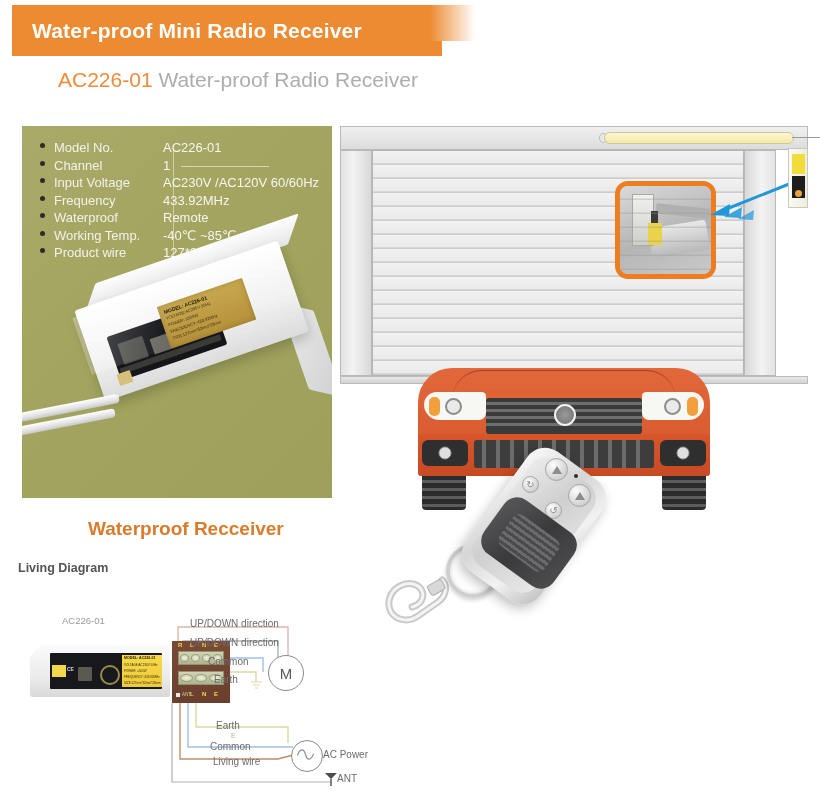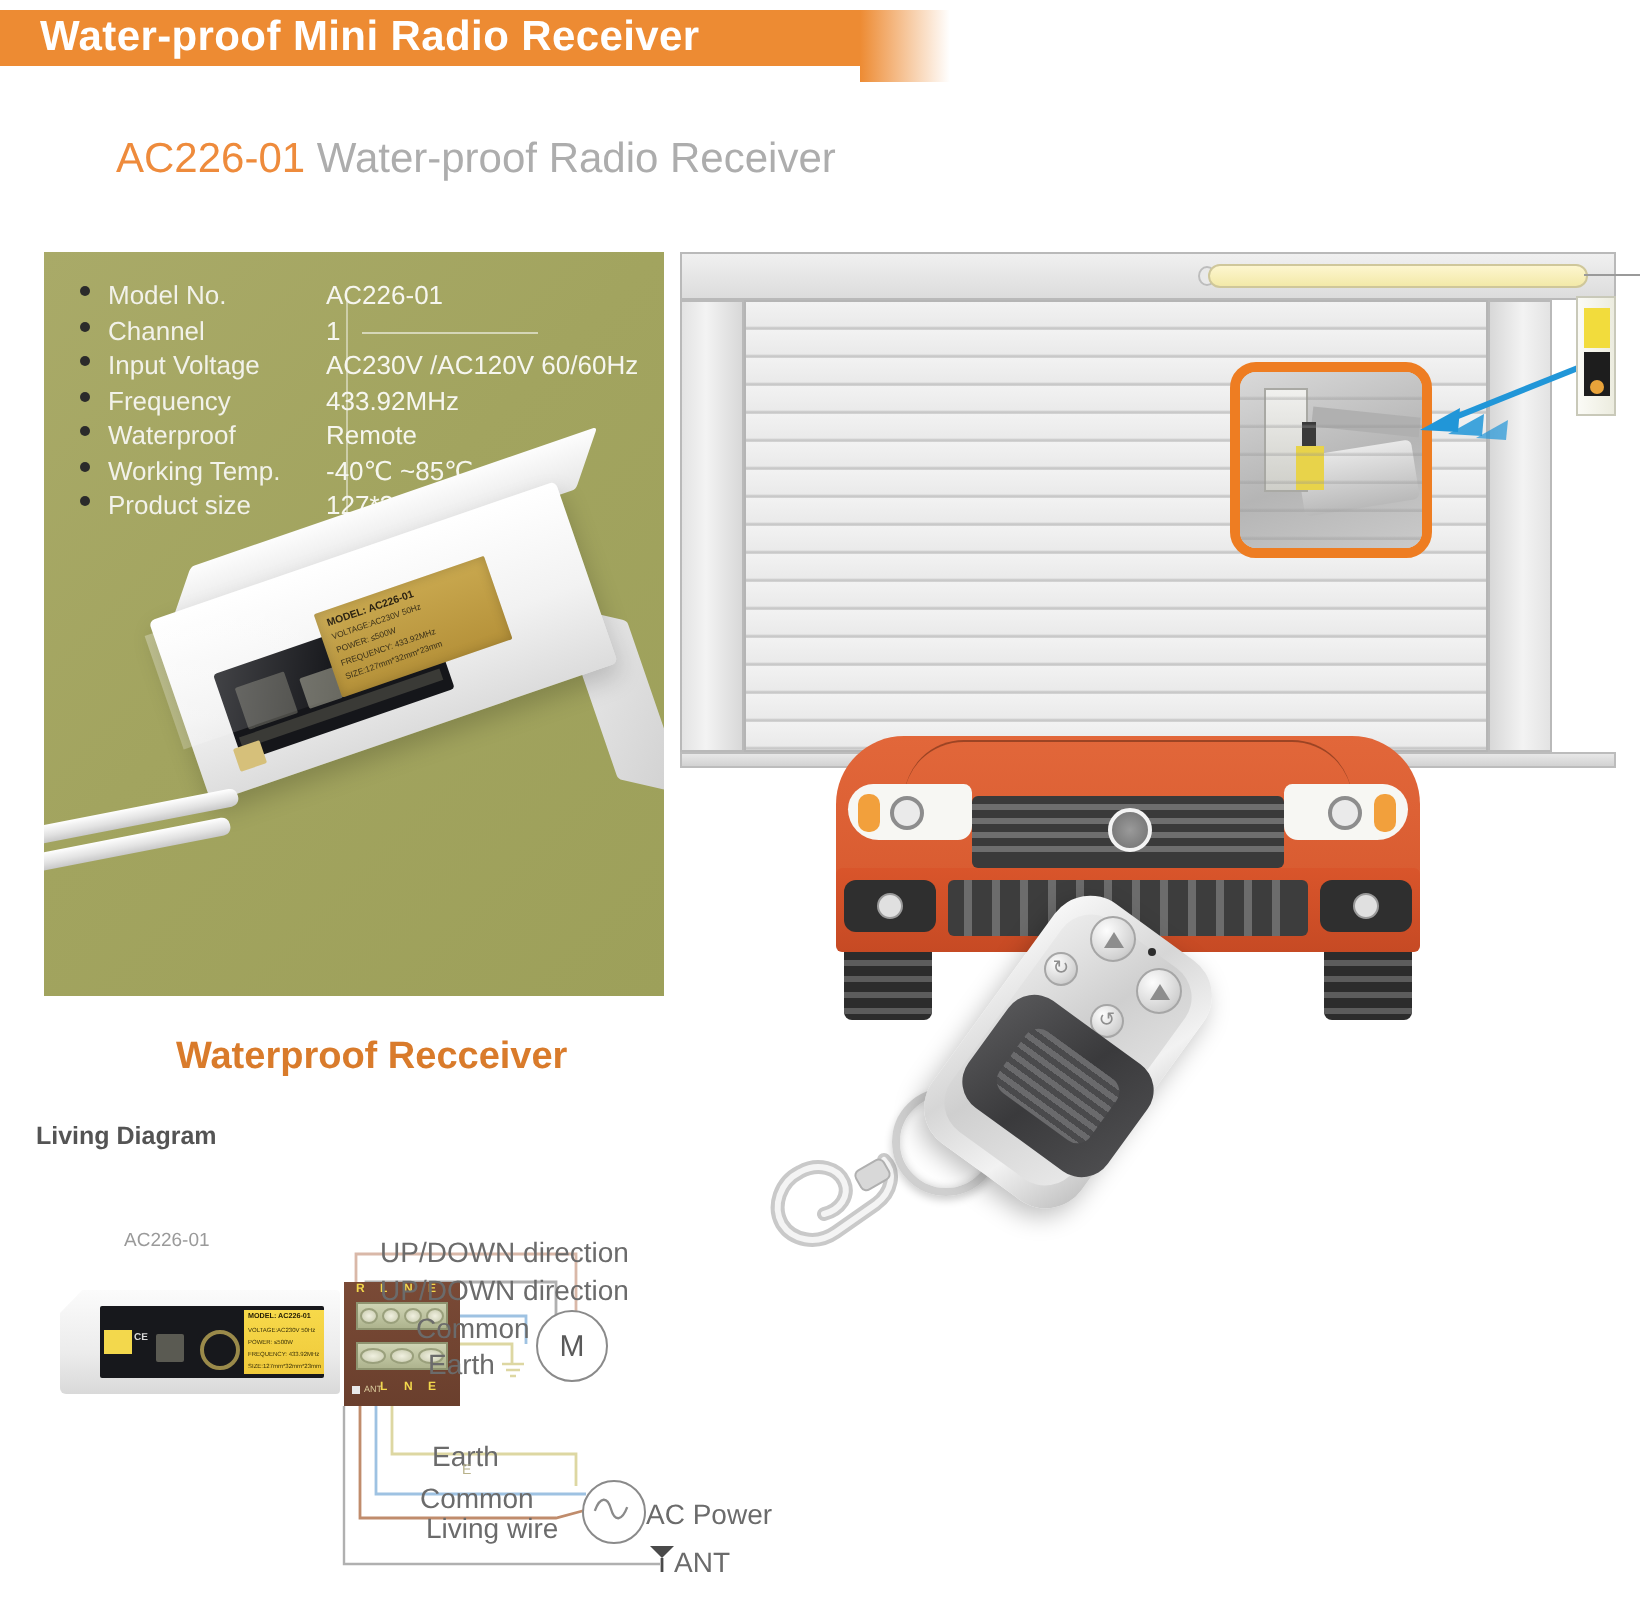--- a/index.html
+++ b/index.html
@@ -2,21 +2,21 @@
 <html><head>
 <meta charset="utf-8">
 <title>Water-proof Mini Radio Receiver</title>
 <style>
   html,body{margin:0;padding:0;background:#ffffff;}
   body{width:820px;height:802px;position:relative;overflow:hidden;
        font-family:"Liberation Sans","DejaVu Sans",sans-serif;
        -webkit-font-smoothing:antialiased;}
 
   
-  #header-bar{position:absolute;left:0;top:5px;width:430px;height:28px;
+  #header-bar{position:absolute;left:12px;top:5px;width:430px;height:51px;
               background:#ED8B33;}
   #header-bar .hdr-title{position:absolute;left:20px;top:50%;
               transform:translateY(-50%);color:#ffffff;font-size:21px;
               font-weight:bold;letter-spacing:.2px;white-space:nowrap;}
   #header-fade{position:absolute;left:430px;top:5px;width:45px;height:36px;
               background:linear-gradient(to right,#ED8B33,#ffffff);}
 
   
   #subtitle{position:absolute;left:58px;top:68px;font-size:21px;
             white-space:nowrap;}
@@ -264,21 +264,21 @@
       background:linear-gradient(#cfd4b4,#aeb48e);border:1px solid #8e9470;
       box-sizing:border-box;display:flex;}
   .term-row .screw{flex:1;margin:2px 1px;border-radius:50%;
       background:radial-gradient(#f0f0e0,#c6c9ac);
       border:1px solid #9aa07c;box-sizing:border-box;}
   #term-dot{position:absolute;left:4px;top:52px;width:4px;height:4px;
       background:#e9e9e9;}
   #term-ant{position:absolute;left:10px;top:51px;font-size:4.5px;color:#d8c89a;}
   
   #wires{position:absolute;left:0;top:0;width:380px;height:250px;}
-  .wlabel{position:absolute;font-size:14px;color:#6b6b6b;white-space:nowrap;}
+  .wlabel{position:absolute;font-size:10px;color:#6b6b6b;white-space:nowrap;}
   #motor{position:absolute;left:258px;top:100px;width:34px;height:34px;
       border:1.6px solid #8a8a8a;border-radius:50%;background:#ffffff;
       display:flex;align-items:center;justify-content:center;
       font-size:15px;color:#5a5a5a;}
   #acpower{position:absolute;left:281px;top:185px;width:30px;height:30px;
       border:1.6px solid #8a8a8a;border-radius:50%;background:#ffffff;}
 </style>
 </head>
 <body>
 
@@ -322,21 +322,21 @@
       <span class="k">Waterproof</span>
       <span class="v">Remote</span>
     </div>
     <div class="spec-row">
       <span class="bullet"></span>
       <span class="k">Working Temp.</span>
       <span class="v">-40℃ ~85℃</span>
     </div>
     <div class="spec-row">
       <span class="bullet"></span>
-      <span class="k">Product size</span>
+      <span class="k">Product wire</span>
       <span class="v">127*32*23mm</span>
     </div>
   </div>
 
   <div id="receiver-photo">
     <div id="rcv-top"></div>
     <div id="rcv-end"></div>
     <div id="rcv-body"></div>
     <div id="rcv-window">
       <div class="pcb-a"></div>

